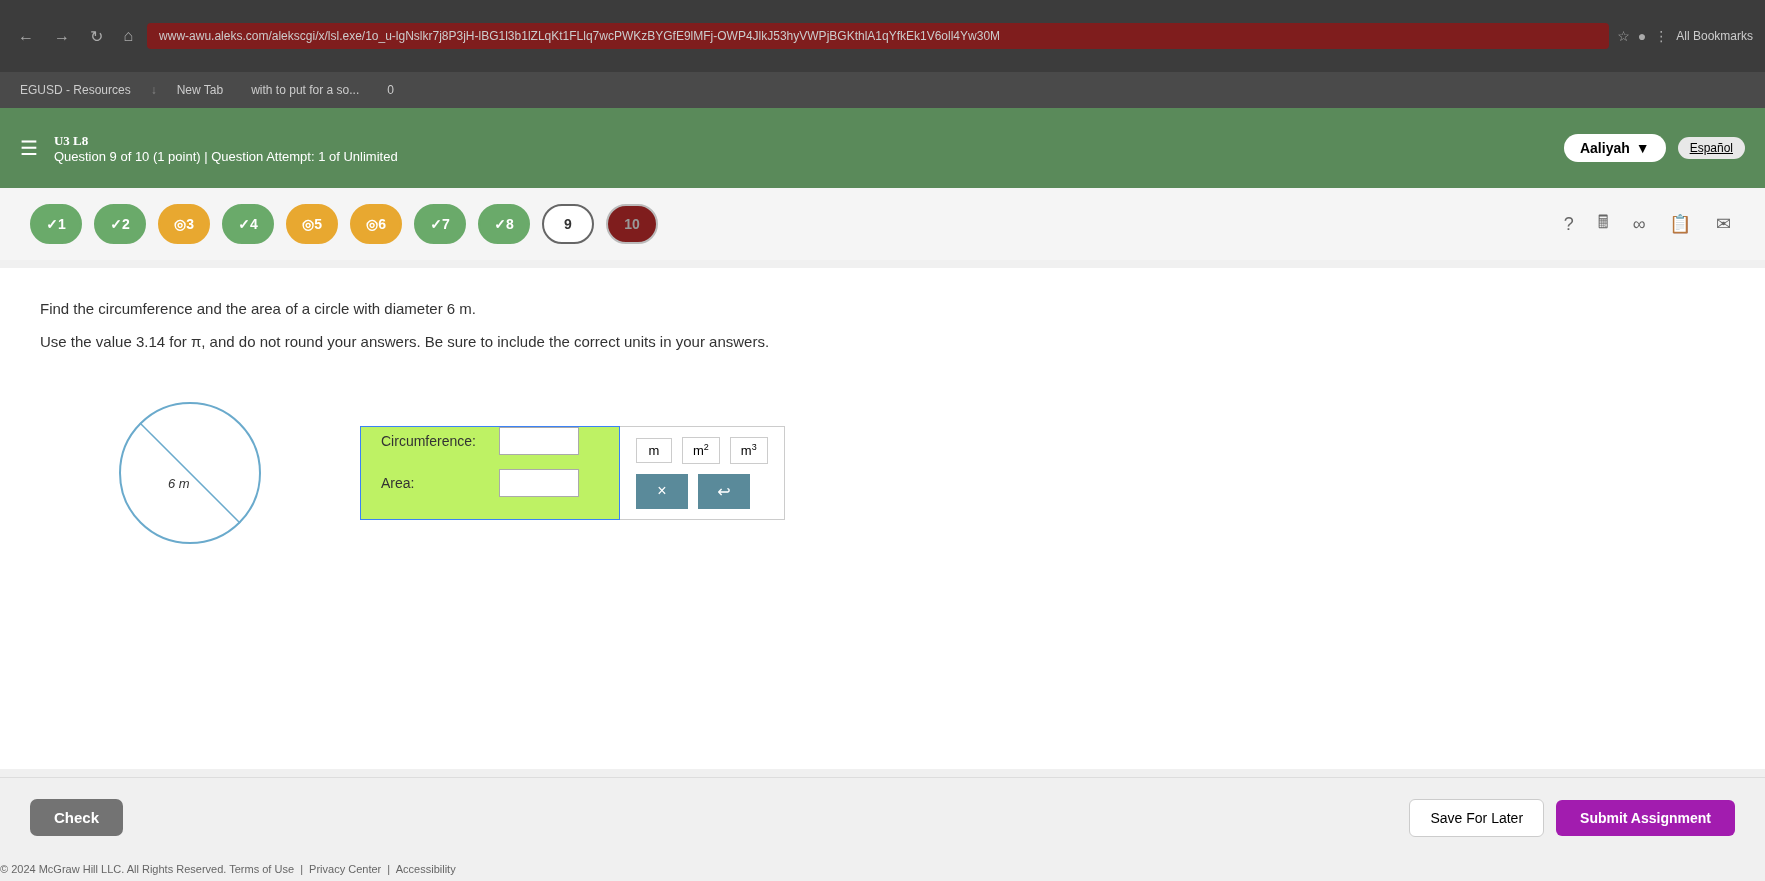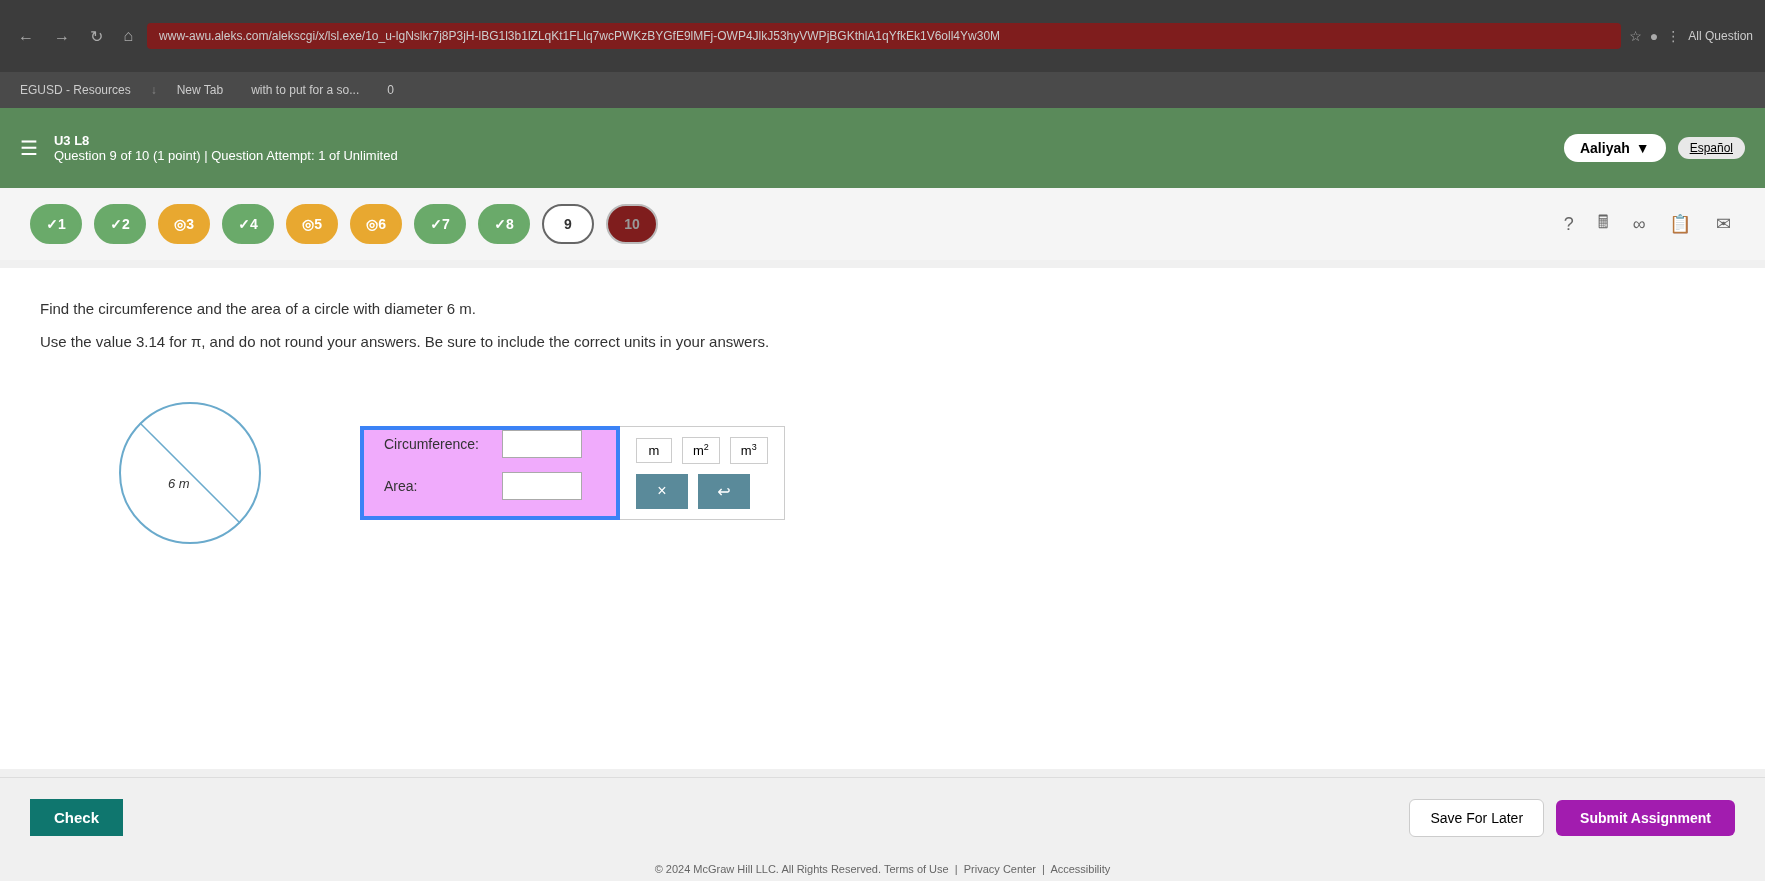--- a/index.html
+++ b/index.html
@@ -76,20 +76,21 @@
       color: white;
       font-size: 20px;
       cursor: pointer;
     }
     .header-info {
       color: white;
     }
     .header-unit {
       font-size: 13px;
       font-weight: bold;
+      font-family: Liberation Serif, serif;
     }
     .header-question {
       font-size: 13px;
     }
     .header-right {
       display: flex;
       align-items: center;
       gap: 12px;
     }
     .user-menu {
@@ -183,24 +184,24 @@
       width: 200px;
       height: 180px;
     }
 
     
     .input-panel {
       display: flex;
       gap: 0;
     }
     .input-fields {
-      border: 4px solid #3b82f6;
+      border: 1px solid #3b82f6;
       padding: 0 20px;
       min-width: 260px;
-      background: #f0abfc;
+      background: #bef264;
     }
     .input-row {
       display: flex;
       align-items: center;
       margin-bottom: 14px;
       gap: 8px;
     }
     .input-row:last-child {
       margin-bottom: 0;
     }
@@ -276,24 +277,24 @@
     .footer {
       background: #f0f0f0;
       height: 80px;
       display: flex;
       align-items: center;
       justify-content: space-between;
       padding: 0 30px;
       border-top: 1px solid #ddd;
     }
     .check-btn {
-      background: #0f766e;
+      background: #737373;
       color: white;
       border: none;
-      border-radius: 0;
+      border-radius: 7px;
       padding: 10px 24px;
       font-size: 15px;
       font-weight: bold;
       cursor: pointer;
     }
     .footer-right {
       display: flex;
       gap: 12px;
       align-items: center;
     }
@@ -310,21 +311,20 @@
       color: white;
       border: none;
       border-radius: 6px;
       padding: 10px 24px;
       font-size: 14px;
       font-weight: bold;
       cursor: pointer;
     }
     .copyright-bar {
       background: #f0f0f0;
-      text-align: center;
       font-size: 11px;
       color: #666;
       padding: 6px 0;
     }
     .copyright-bar a {
       color: #666;
       text-decoration: none;
     }
   </style>
 </head>
@@ -332,21 +332,21 @@
 
 <div class="browser-chrome">
   <span class="browser-nav-btn">←</span>
   <span class="browser-nav-btn">→</span>
   <span class="browser-nav-btn">↻</span>
   <span class="browser-nav-btn">⌂</span>
   <div class="address-bar">www-awu.aleks.com/alekscgi/x/lsl.exe/1o_u-lgNslkr7j8P3jH-lBG1l3b1lZLqKt1FLlq7wcPWKzBYGfE9lMFj-OWP4JlkJ53hyVWPjBGKthlA1qYfkEk1V6oll4Yw30M</div>
   <span style="color:#aaa;font-size:14px;">☆</span>
   <span style="color:#aaa;font-size:14px;">●</span>
   <span style="color:#aaa;font-size:14px;">⋮</span>
-  <span class="browser-bookmarks">All Question</span>
+  <span class="browser-bookmarks">All Bookmarks</span>
 </div>
 
 <div class="browser-tabs">
   <span class="tab-item">EGUSD - Resources</span>
   <span style="color:#888;">↓</span>
   <span class="tab-item">New Tab</span>
   <span class="tab-item">with to put for a so...</span>
   <span class="tab-item">0</span>
 </div>
 

